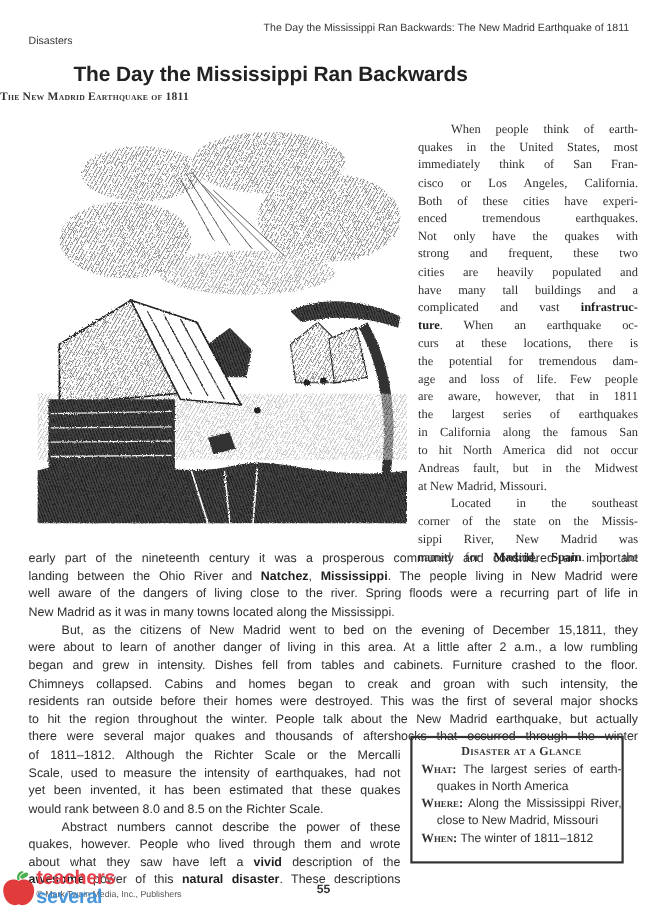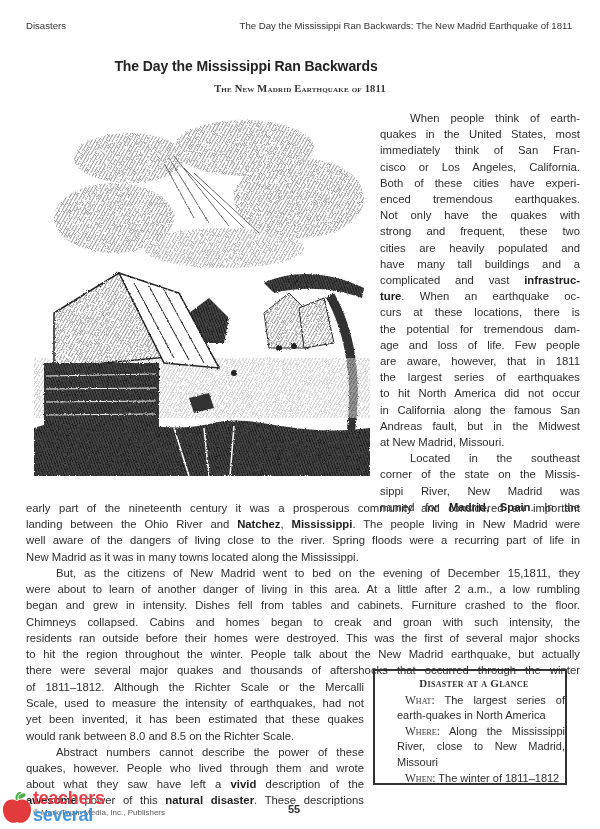--- a/index.html
+++ b/index.html
@@ -1,43 +1,43 @@
 <!DOCTYPE html>
 <html><head>
   <meta charset="utf-8">
   <style>
     * { margin: 0; padding: 0; box-sizing: border-box; }
     html, body { width: 600px; height: 829px; background: #ffffff; overflow: hidden; }
     body { position: relative; font-family: "Liberation Sans", sans-serif; color: #2a2a2a; }
 
     .running-header { position: absolute; top: 20px; left: 26px; right: 28px; height: 14px; font-size: 9.6px; color: #333; }
-    .running-header .left { position: absolute; left: 0; top: 0; }
+    .running-header .left { position: absolute; left: 0; top: 12px; }
     .running-header .right { position: absolute; right: 0; top: 0; }
 
-    .title { position: absolute; top: 58px; left: 0; width: 492px; text-align: center; font-size: 14px; font-weight: bold; color: #222; letter-spacing: -0.1px; }
-    .subtitle { position: absolute; top: 83px; left: 0; width: 600px; text-align: center; font-family: "Liberation Serif", serif; font-size: 10.5px; font-weight: bold; font-variant: small-caps; color: #333; letter-spacing: 0.2px; }
+    .title { position: absolute; top: 58px; left: 0; width: 492px; text-align: center; font-size: 19px; font-weight: bold; color: #222; letter-spacing: -0.1px; }
+    .subtitle { position: absolute; top: 83px; left: 0; width: 600px; font-family: "Liberation Serif", serif; font-size: 10.5px; font-weight: bold; font-variant: small-caps; color: #333; letter-spacing: 0.2px; }
 
     .illustration { position: absolute; left: 34px; top: 108px; width: 336px; height: 368px; }
 
     .body-text { font-size: 11.3px; line-height: 16.2px; color: #2e2e2e; text-align: justify; }
     .body-text b { color: #1e1e1e; }
 
-    .col-right { position: absolute; left: 380px; top: 110px; width: 200px; }
+    .col-right { position: absolute; left: 380px; top: 110px; width: 200px; font-family: Liberation Serif, serif; }
 
     .full-para { position: absolute; left: 26px; width: 554px; }
     .line { display: block; text-align: justify; text-align-last: justify; white-space: nowrap; }
     .line.last { text-align-last: left; }
     .line.ind { padding-left: 30px; }
 
     .lower-left { position: absolute; left: 26px; top: 679px; width: 338px; }
 
     .glance-box { position: absolute; left: 373px; top: 669px; width: 194px; height: 116px; border: 2px solid #333; padding: 5px 0 4px 8px; font-size: 11px; line-height: 15.6px; color: #2e2e2e; }
     .glance-title { text-align: center; font-family: "Liberation Serif", serif; font-weight: bold; font-variant: small-caps; font-size: 11px; letter-spacing: 0.3px; color: #333; margin-bottom: 1px; }
     .glance-item { padding-left: 14px; text-indent: -14px; text-align: justify; }
-    .glance-key { font-family: "Liberation Serif", serif; font-weight: normal; font-variant: small-caps; font-size: 11.5px; color: #333; margin-left: 22px; }
+    .glance-key { font-family: "Liberation Serif", serif; font-weight: bold; font-variant: small-caps; font-size: 11.5px; color: #333; }
 
     .footer { position: absolute; left: 0; top: 786px; width: 600px; height: 43px; }
     .footer .copyright { position: absolute; left: 33px; top: 22px; font-size: 8px; color: #555; text-align: right; }
     .footer .page-num { position: absolute; left: 288px; top: 17px; font-size: 11px; font-weight: bold; color: #333; }
     .footer .url { position: absolute; left: 142px; top: 20px; font-size: 16.5px; color: #8b5cf6; letter-spacing: 0.3px; margin-top: 39px; }
     .apple { position: absolute; left: 2px; top: 6px; width: 30px; height: 33px; }
     .logo-teachers { position: absolute; left: 33px; top: 3px; font-size: 18px; font-weight: bold; color: #e8404a; letter-spacing: -0.3px; line-height: 18px; }
     .logo-paradise { position: absolute; left: 33px; top: 20px; font-size: 18px; font-weight: bold; color: #3a8fd8; letter-spacing: -0.3px; line-height: 18px; opacity: 0.92; }
   </style>
 </head>
@@ -127,22 +127,22 @@
   <span class="line">strong and frequent, these two</span>
   <span class="line">cities are heavily populated and</span>
   <span class="line">have many tall buildings and a</span>
   <span class="line"><span>complicated and vast </span><b>infrastruc-</b></span>
   <span class="line"><b>ture</b><span>. When an earthquake oc-</span></span>
   <span class="line">curs at these locations, there is</span>
   <span class="line">the potential for tremendous dam-</span>
   <span class="line">age and loss of life. Few people</span>
   <span class="line">are aware, however, that in 1811</span>
   <span class="line">the largest series of earthquakes</span>
+  <span class="line">in California along the famous San</span>
   <span class="line">to hit North America did not occur</span>
-  <span class="line">in California along the famous San</span>
   <span class="line">Andreas fault, but in the Midwest</span>
   <span class="line last">at New Madrid, Missouri.</span>
   <span class="line ind">Located in the southeast</span>
   <span class="line">corner of the state on the Missis-</span>
   <span class="line">sippi River, New Madrid was</span>
   <span class="line"><span>named for </span><b>Madrid</b>, <b>Spain</b><span>. In the</span></span>
 </div>
 
 <div class="full-para body-text" style="top: 500px;">
   <span class="line">early part of the nineteenth century it was a prosperous community and considered an important</span>

